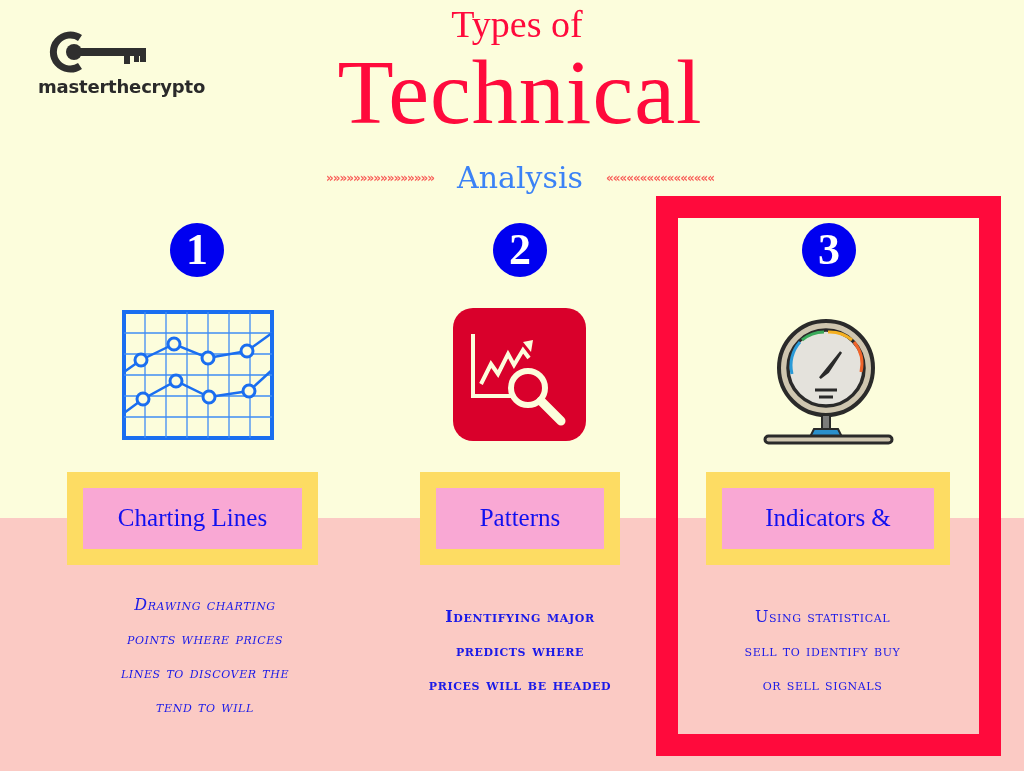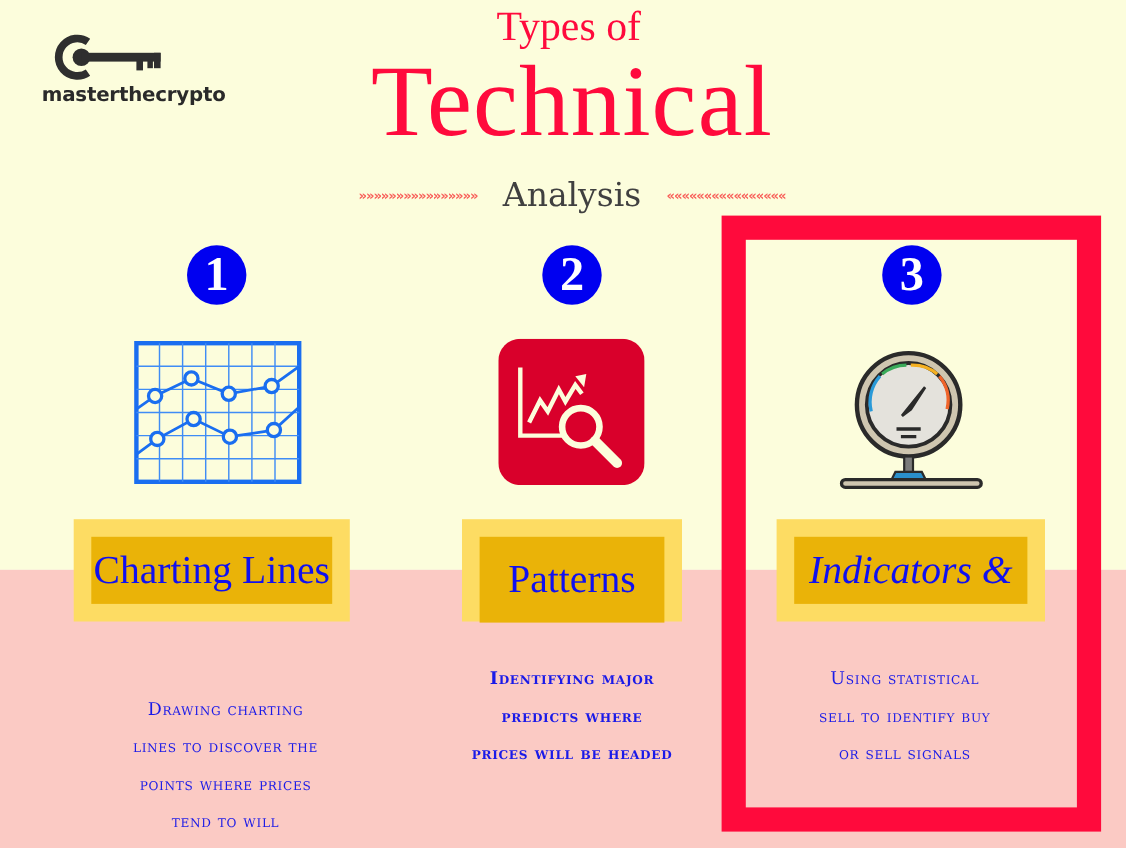--- a/index.html
+++ b/index.html
@@ -7,30 +7,30 @@
   .bg-top { position:absolute; left:0; top:0; width:1024px; height:518px; background:#fcfddc; }
   .bg-bottom { position:absolute; left:0; top:518px; width:1024px; height:253px; background:#fbcac4; }
 
   .logo { position:absolute; left:36px; top:28px; width:140px; height:70px; }
   .logo-text { position:absolute; left:38px; top:76px; font-family:"DejaVu Sans", sans-serif; font-weight:bold; font-size:18px; color:#2a2a2a; letter-spacing:-0.2px; }
 
   .title-small { position:absolute; left:0; width:1034px; top:2px; text-align:center; font-family:"Liberation Serif", serif; font-size:38px; color:#ff0a3c; }
   .title-big { position:absolute; left:0; width:1040px; top:42px; text-align:center; font-family:"Liberation Serif", serif; font-size:92px; color:#ff0a3c; letter-spacing:1px; line-height:1.1; }
   .subtitle-row { position:absolute; left:0; top:160px; width:1040px; text-align:center; }
   .chevrons { font-family:"DejaVu Sans", sans-serif; font-weight:bold; color:#f8605a; font-size:12px; letter-spacing:-1px; vertical-align:middle; }
-  .subtitle { font-family:"DejaVu Serif", serif; font-size:30px; color:#404040; margin:0 18px; vertical-align:middle; }
+  .subtitle { font-family:"DejaVu Serif", serif; font-size:30px; color:#3b82f6; margin:0 18px; vertical-align:middle; }
 
   .highlight-frame { position:absolute; left:656px; top:196px; width:301px; height:516px; border:22px solid #ff0a3c; }
 
   .num-circle { position:absolute; width:54px; height:54px; border-radius:50%; background:#0000f0; color:#fff; font-family:"Liberation Serif", serif; font-weight:bold; font-size:44px; text-align:center; line-height:54px; }
 
   .icon { position:absolute; }
 
   .label-box { position:absolute; background:#fddc63; }
-  .label-inner { position:absolute; background:#eab308; display:flex; align-items:center; justify-content:center; text-align:center; color:#1010f0; font-family:"Liberation Serif", serif; font-size:36px; line-height:1.05; }
+  .label-inner { position:absolute; background:#f9a8d4; display:flex; align-items:center; justify-content:center; text-align:center; color:#1010f0; font-family:"Liberation Serif", serif; font-size:25px; line-height:1.05; }
 
   .desc { position:absolute; text-align:center; color:#1a1ae8; font-family:"DejaVu Serif", serif; font-size:16px; line-height:34px; font-variant:small-caps; letter-spacing:0.6px; }
 </style>
 </head>
 <body>
 
 <div class="bg-top"></div>
 <div class="bg-bottom"></div>
 
 <div class="logo">
@@ -82,40 +82,40 @@
       <circle cx="22" cy="90" r="6"></circle>
         <circle cx="55" cy="72" r="6"></circle>
         <circle cx="88" cy="88" r="6"></circle>
         <circle cx="128" cy="82" r="6"></circle>
     </g>
   </svg>
 </div>
 <div class="label-box" style="left:67px; top:472px; width:251px; height:93px;">
   <div class="label-inner" style="left:16px; top:16px; width:219px; height:61px;">Charting Lines</div>
 </div>
-<div class="desc" style="left:60px; top:628px; width:290px;">
+<div class="desc" style="left:60px; top:588px; width:290px;font-style:italic;">
   <div>Drawing charting</div>
+  <div>points where prices</div>
   <div>lines to discover the</div>
-  <div>points where prices</div>
   <div>tend to will</div>
 </div>
 
 <div class="num-circle" style="left:493px; top:223px;">2</div>
 <div class="icon" style="left:453px; top:308px;">
   <svg width="133" height="133" viewBox="0 0 133 133">
     <rect x="0" y="0" width="133" height="133" rx="20" fill="#d9002b"></rect>
     <polyline points="20,26 20,88 58,88" fill="none" stroke="#fcfddc" stroke-width="4"></polyline>
     <polyline points="28,76 38,56 45,66 55,46 61,57 70,42 76,50" fill="none" stroke="#fcfddc" stroke-width="4"></polyline>
     <polygon points="70,34 80,32 78,44" fill="#fcfddc"></polygon>
     <circle cx="75" cy="80" r="17" fill="none" stroke="#fcfddc" stroke-width="6"></circle>
     <line x1="88" y1="93" x2="108" y2="113" stroke="#fcfddc" stroke-width="9" stroke-linecap="round"></line>
   </svg>
 </div>
 <div class="label-box" style="left:420px; top:472px; width:200px; height:93px;">
-  <div class="label-inner" style="left:16px; top:16px; width:168px; height:78px;">Patterns</div>
+  <div class="label-inner" style="left:16px; top:16px; width:168px; height:61px;">Patterns</div>
 </div>
 <div class="desc" style="left:385px; top:600px; width:270px;font-weight:bold;">
   <div>Identifying major</div>
   <div>predicts where</div>
   <div>prices will be headed</div>
 </div>
 
 <div class="num-circle" style="left:802px; top:223px;">3</div>
 <div class="icon" style="left:762px; top:312px;">
   <svg width="134" height="134" viewBox="0 0 134 134">
@@ -126,21 +126,21 @@
     <path d="M66 20 A35 35 0 0 1 90 28" fill="none" stroke="#f5b020" stroke-width="3"></path>
     <path d="M92 30 A35 35 0 0 1 99 60" fill="none" stroke="#f0642a" stroke-width="3"></path>
     <polygon points="58,66 66,60 79,40" fill="#ea5a3a" stroke="#2a2a2a" stroke-width="2.5"></polygon>
     <line x1="53" y1="78" x2="75" y2="78" stroke="#2a2a2a" stroke-width="3"></line>
     <line x1="57" y1="85" x2="71" y2="85" stroke="#2a2a2a" stroke-width="3"></line>
     <rect x="60" y="103" width="8" height="16" fill="#7b7b7b" stroke="#2a2a2a" stroke-width="2"></rect>
     <polygon points="48,125 52,117 76,117 80,125" fill="#2a8fcb" stroke="#2a2a2a" stroke-width="2"></polygon>
     <rect x="3" y="124" width="127" height="7" rx="3.5" fill="#cfc6b0" stroke="#2a2a2a" stroke-width="3"></rect>
   </svg>
 </div>
-<div class="label-box" style="left:706px; top:472px; width:244px; height:93px;font-style:italic;">
+<div class="label-box" style="left:706px; top:472px; width:244px; height:93px;">
   <div class="label-inner" style="left:16px; top:16px; width:212px; height:61px; flex-direction:column;">
     <div>Indicators &amp;</div>
   </div>
 </div>
 <div class="desc" style="left:690px; top:600px; width:265px;">
   <div>Using statistical</div>
   <div>sell to identify buy</div>
   <div>or sell signals</div>
 </div>
 

